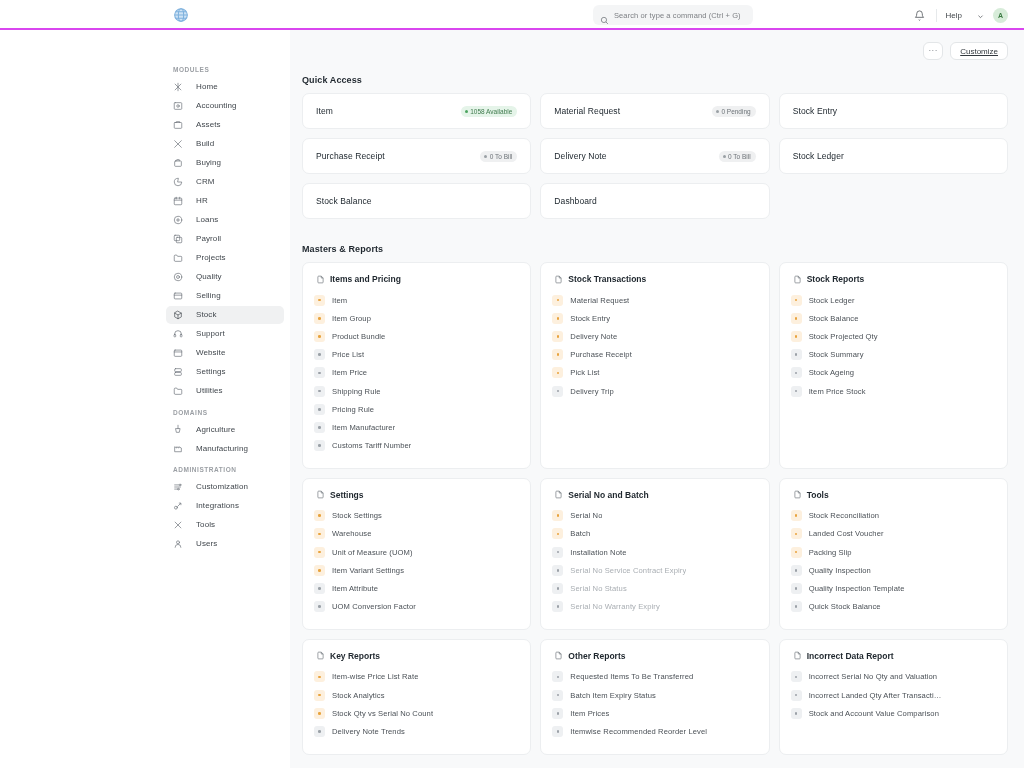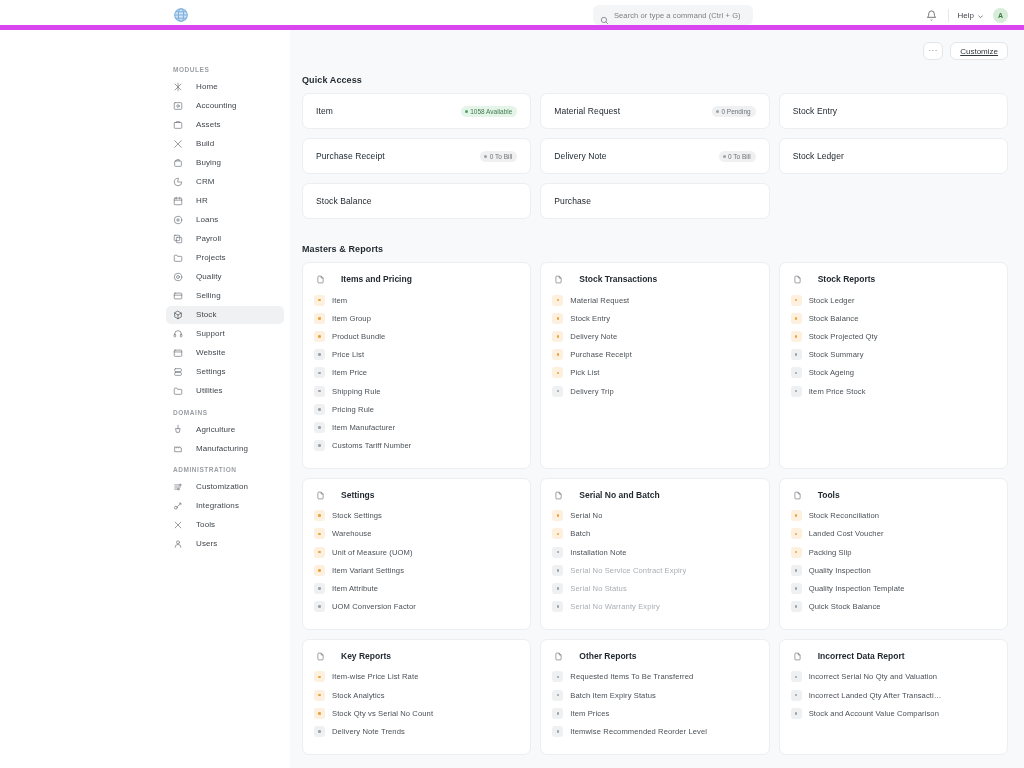--- a/index.html
+++ b/index.html
@@ -9,21 +9,21 @@
     background: #ffffff;
     font-family: "Liberation Sans", sans-serif;
     color: #1f272e;
     -webkit-font-smoothing: antialiased;
   }
 
   
   .navbar {
     position: absolute; top: 0; left: 0; width: 1024px; height: 30px;
     background: #ffffff;
-    border-bottom: 5px solid #d946ef;
+    border-bottom: 2px solid #d946ef;
     display: flex; align-items: center;
   }
   .nav-logo { position: absolute; left: 173px; top: 7px; width: 16px; height: 16px; }
   .nav-center {
     position: absolute; left: 593px; top: 5px;
     width: 160px; height: 20px;
     background: #f4f5f6; border-radius: 6px;
     display: flex; align-items: center; gap: 5px;
     padding: 0 7px;
   }
@@ -31,21 +31,21 @@
   .nav-search-text {
     font-size: 7.5px; color: #7c7f83; white-space: nowrap; letter-spacing: .1px;
   }
   .nav-right {
     position: absolute; right: 16px; top: 0; height: 30px;
     display: flex; align-items: center; gap: 9px;
   }
   .bell-btn { width: 14px; height: 14px; display:flex; align-items:center; justify-content:center; }
   .nav-sep { width: 1px; height: 13px; background: #e6e9eb; }
   .help-btn {
-    display: flex; align-items: flex-end; gap: 3px;
+    display: flex; align-items: flex-end; gap: 15px;
     font-size: 8px; color: #42474c;
   }
   .chev { width: 7px; height: 7px; display:block; }
   .avatar {
     width: 15px; height: 15px; border-radius: 50%;
     background: #d7ecd9; color: #3b7a42;
     font-size: 7px; display: flex; align-items: center; justify-content: center;
     font-weight: 600;
   }
 
@@ -133,21 +133,21 @@
   .mr-grid {
     display: grid; grid-template-columns: repeat(3, 1fr);
     gap: 9px; margin-left: 6px;
   }
   .mr-card {
     background: #fff; border: 1px solid #eceef0; border-radius: 7px;
     padding: 11px 11px 13px 11px;
     min-height: 100px;
   }
   .mr-head {
-    display: flex; align-items: flex-end; gap: 16px;
+    display: flex; align-items: center; gap: 5px;
     font-size: 8.5px; font-weight: 700; color: #1f272e;
     margin-bottom: 7px; padding-left: 2px;
   }
   .mr-head .doc-ic { width: 9px; height: 9px; display:block; flex:0 0 9px; }
   .mr-link {
     display: flex; align-items: center; gap: 7px;
     height: 18.2px; font-size: 7.6px; color: #4a5056; letter-spacing: .1px;
     cursor: pointer; white-space: nowrap; overflow: hidden;
   }
   .mr-link .sq {
@@ -417,21 +417,21 @@
             <span>0 To Bill</span>
           </span>
         </div>
         <div class="qa-card">
           <span class="qa-label">Stock Ledger</span>
         </div>
         <div class="qa-card">
           <span class="qa-label">Stock Balance</span>
         </div>
         <div class="qa-card">
-          <span class="qa-label">Purchase</span>
+          <span class="qa-label">Dashboard</span>
         </div>
       </div>
 
     <div class="section-title">Masters &amp; Reports</div>
     <div class="mr-grid" id="mr-grid">
         <div class="mr-card">
           <div class="mr-head">
             <span class="doc-ic"><svg viewBox="0 0 24 24" width="9" height="9" fill="none" stroke="#6f757b" stroke-width="1.8" stroke-linejoin="round">
                 <path d="M14 3H7a2 2 0 0 0-2 2v14a2 2 0 0 0 2 2h10a2 2 0 0 0 2-2V8z"></path>
                 <path d="M14 3v5h5"></path>

